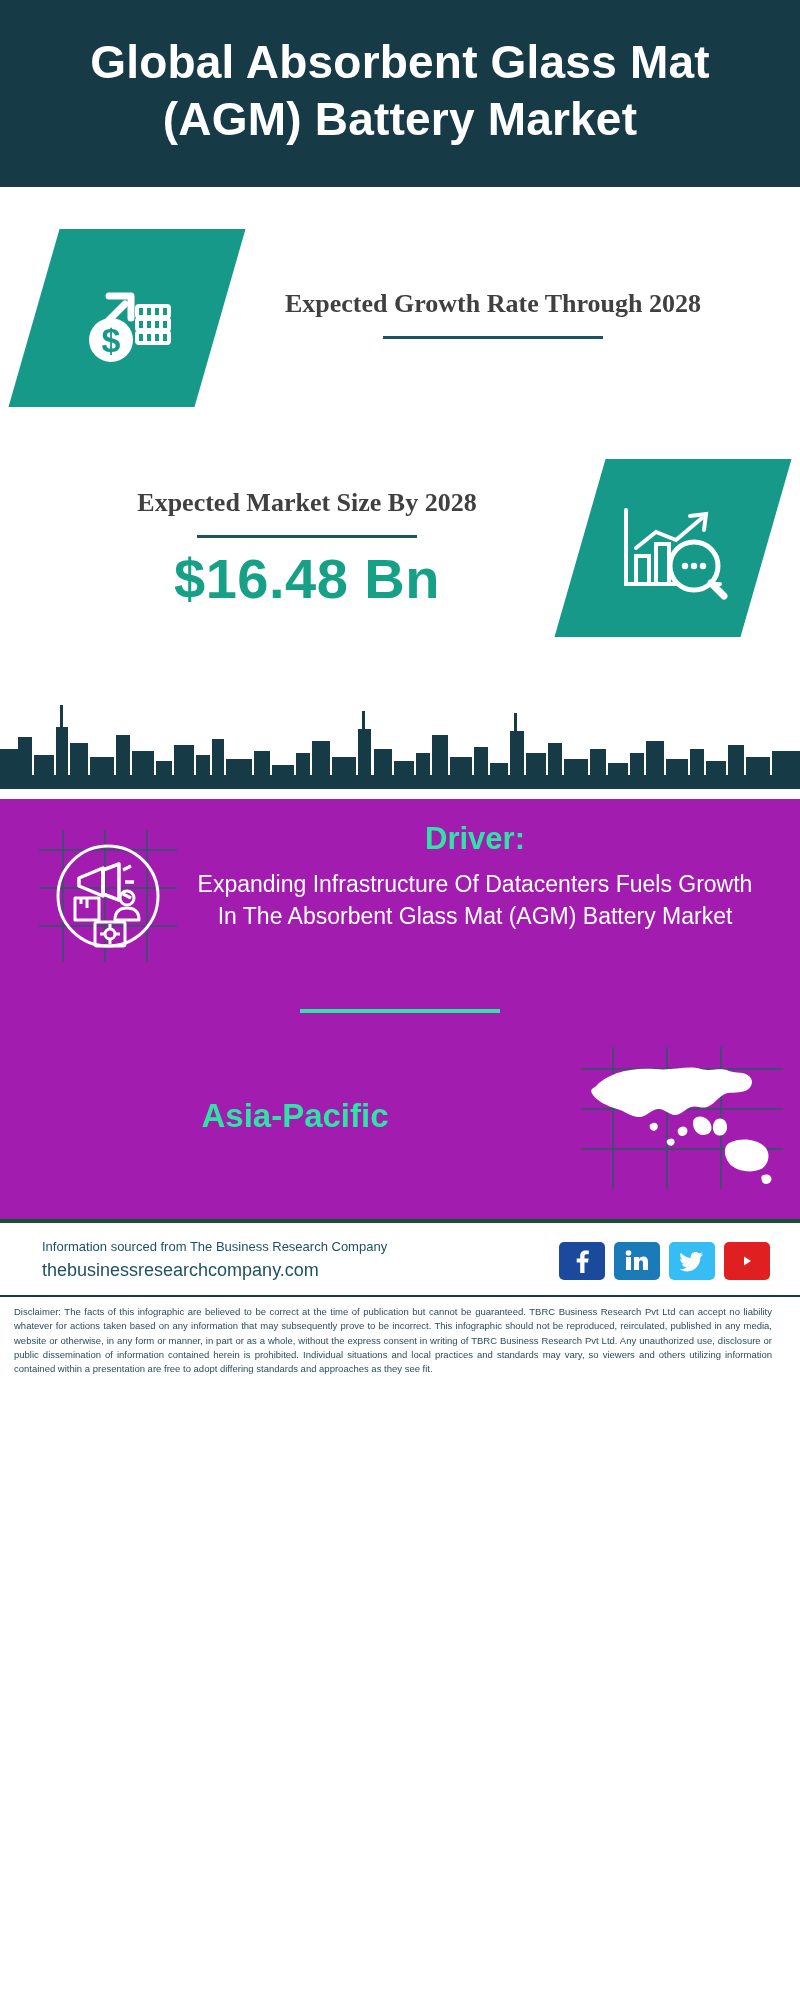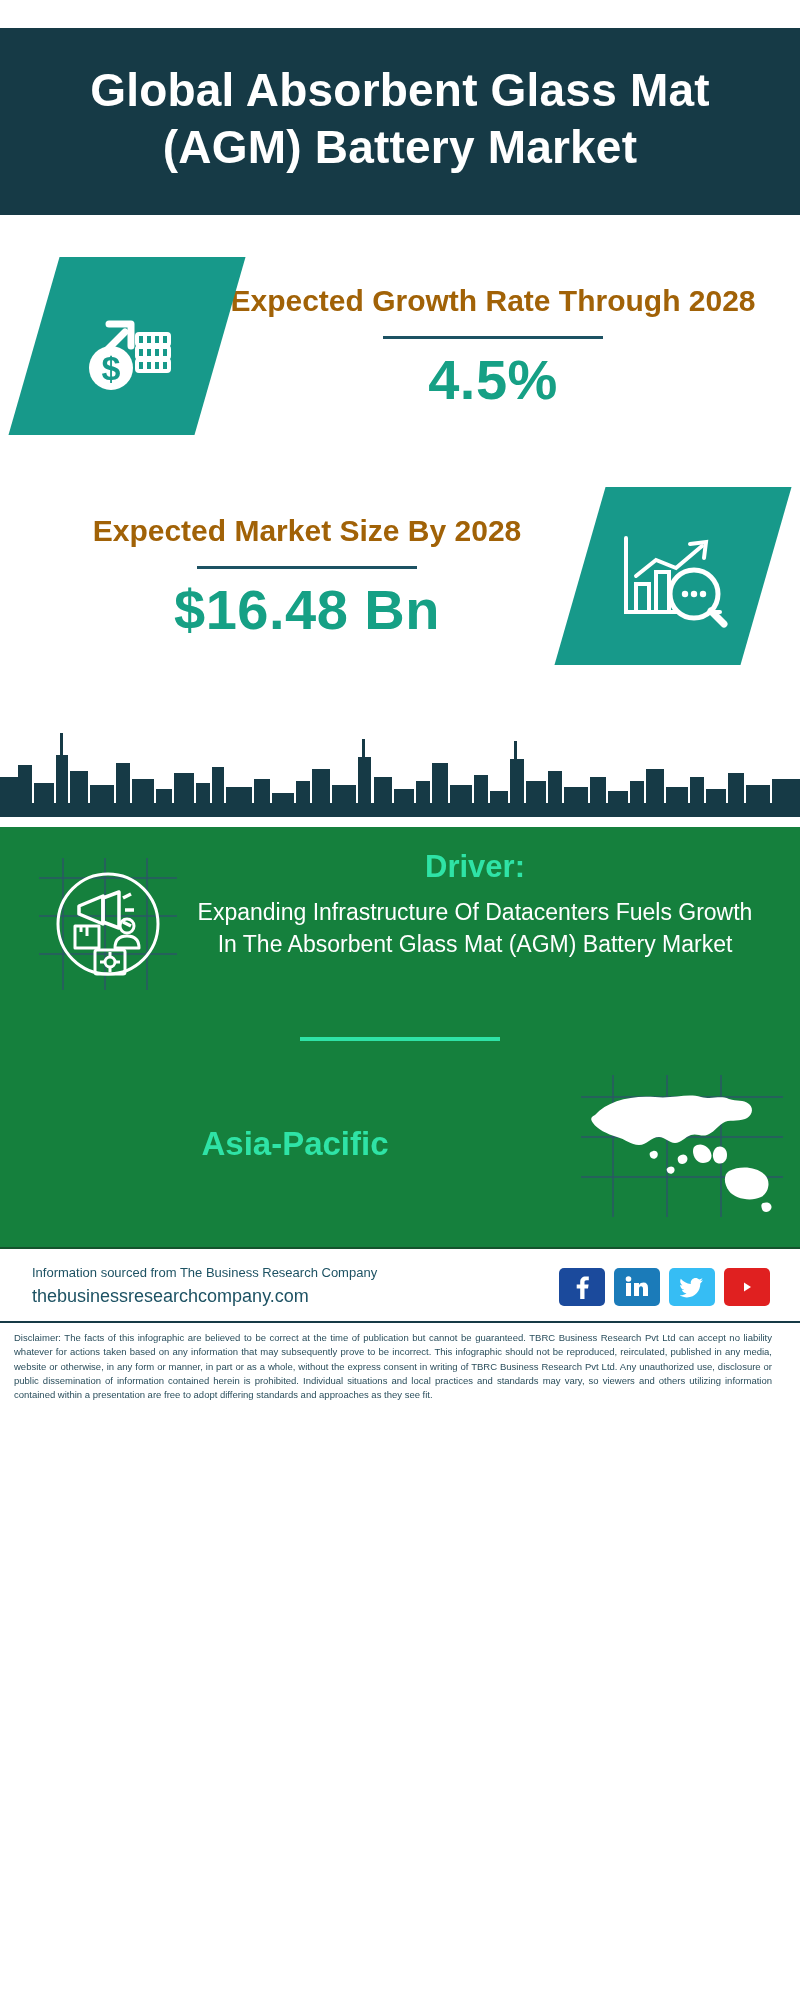--- a/index.html
+++ b/index.html
@@ -12,21 +12,20 @@
     height: 2000px;
     font-family: "Liberation Sans", sans-serif;
     overflow: hidden;
     position: relative;
   }
   .page {
     width: 800px;
     height: 1796px;
     position: relative;
     background: #ffffff;
-    margin-top: 28px;
   }
 
   
   .header {
     background: #163a46;
     padding: 34px 40px 40px 40px;
     text-align: center;
   }
   .header-title {
     color: #ffffff;
@@ -68,24 +67,25 @@
     display: flex;
     align-items: center;
     justify-content: center;
   }
 
   .stat-text {
     flex: 1 1 auto;
     text-align: center;
   }
   .stat-label {
-    color: #a16207;
-    font-size: 30px;
+    color: #404040;
+    font-size: 26px;
     font-weight: bold;
     line-height: 1.28;
+    font-family: Liberation Serif, serif;
   }
   .stat-rule {
     width: 220px;
     height: 3px;
     background: #1d5263;
     margin: 16px auto 10px auto;
   }
   .stat-value {
     color: #16a085;
     font-size: 56px;
@@ -98,21 +98,21 @@
   .skyline-wrap {
     position: relative;
     height: 124px;
     margin-top: 28px;
     line-height: 0;
   }
   .skyline-wrap svg { display: block; }
 
   
   .dark-section {
-    background: #15803d;
+    background: #a21caf;
     padding: 10px 0 26px 0;
     position: relative;
   }
 
   .driver-row {
     display: flex;
     align-items: flex-start;
     padding: 12px 28px 0 28px;
   }
   .driver-icon-box {
@@ -173,22 +173,22 @@
   .region-map {
     flex: 0 0 auto;
     width: 210px;
     height: 150px;
     position: relative;
   }
 
   
   .footer {
     background: #ffffff;
-    border-top: 2px solid #14532d;
-    padding: 14px 30px 10px 32px;
+    border-top: 4px solid #14532d;
+    padding: 14px 30px 10px 42px;
     display: flex;
     align-items: center;
     justify-content: space-between;
   }
   .footer-left { line-height: 1.55; }
   .footer-line1 {
     color: #1d5263;
     font-size: 13px;
   }
   .footer-line2 {
@@ -253,21 +253,20 @@
             </g>
 
             <circle cx="44" cy="78" r="22" fill="#ffffff"></circle>
             <text x="44" y="90" font-family="'Liberation Sans', sans-serif" font-size="34" font-weight="bold" fill="#17998a" text-anchor="middle">$</text>
           </svg>
         </div>
       </div>
       <div class="stat-text">
         <div class="stat-label">Expected Growth Rate Through 2028</div>
         <div class="stat-rule"></div>
-        <div class="stat-value">4.5%</div>
       </div>
     </div>
 
     <div class="stat-row second">
       <div class="stat-text">
         <div class="stat-label">Expected Market Size By 2028</div>
         <div class="stat-rule"></div>
         <div class="stat-value">$16.48 Bn</div>
       </div>
       <div class="para-badge">

